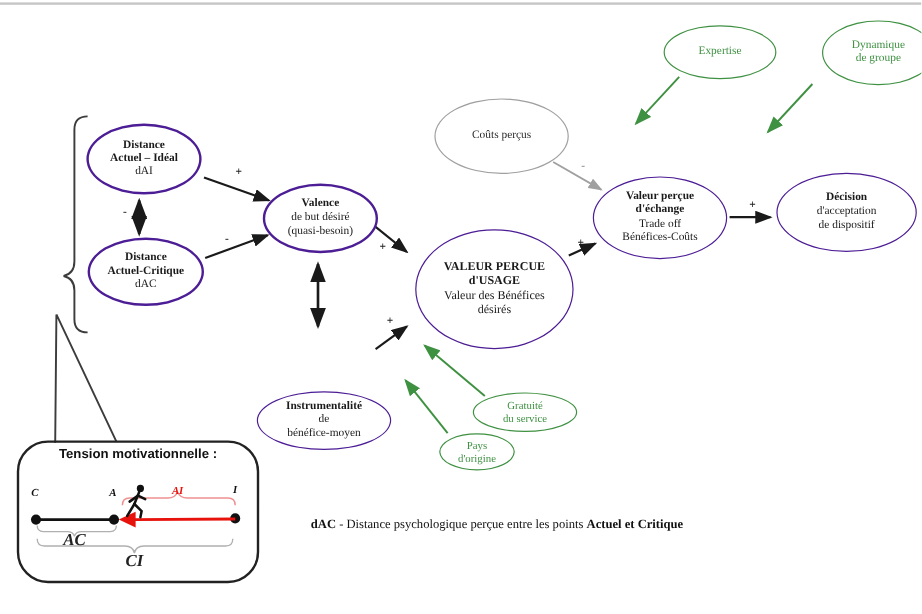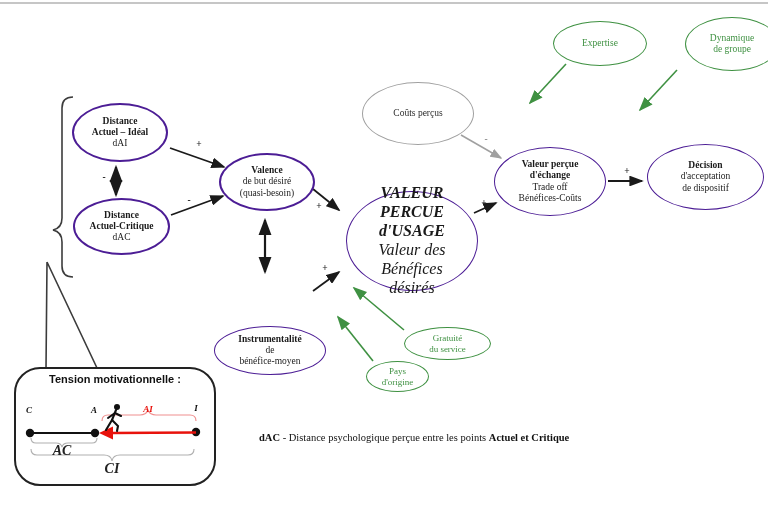--- a/index.html
+++ b/index.html
@@ -18,21 +18,21 @@
   #tension-box{position:absolute;left:14px;top:367px;width:202px;height:119px;
                border:2.2px solid #222;border-radius:26px;background:transparent;box-sizing:border-box;}
   #tension-title{position:absolute;left:14px;top:373px;width:202px;text-align:center;
                  font-family:"Liberation Sans",sans-serif;font-weight:bold;font-size:11px;color:#111;}
   .pt{position:absolute;transform:translate(-50%,-50%);font-style:italic;font-weight:bold;
       font-size:9px;color:#111;}
   .pt.red{color:#e8120c;}
   .pt.small{font-size:14px;color:#222;}
   #legend{position:absolute;left:259px;top:432px;font-size:10.5px;line-height:12.5px;color:#111;}
   #legend .b{font-weight:bold;}
-  .usage-font{font-size:16px;font-style:italic;}
+  .usage-font{font-size:10px;}
   .tiny-font{font-size:9px;line-height:1.15;}
 </style>
 </head>
 <body>
 
 <div id="canvas">
   <div class="topline"></div>
 
   <svg class="overlay" viewBox="0 0 768 512">
     <defs>
@@ -168,21 +168,21 @@
 
   <div class="node green" style="left:553px;top:21px;width:94px;height:45px;border-width:1.4px;">
     <span>Expertise</span>
   </div>
 
   <div class="node green" style="left:685px;top:17px;width:94px;height:54px;border-width:1.4px;">
     <span>Dynamique</span>
     <span>de groupe</span>
   </div>
 
-  <div class="node green tiny-font" style="left:404px;top:327px;width:87px;height:33px;border-width:1.3px;">
+  <div class="node green tiny-font" style="left:394px;top:327px;width:87px;height:33px;border-width:1.3px;">
     <span>Gratuité</span>
     <span>du service</span>
   </div>
 
   <div class="node green tiny-font" style="left:366px;top:361px;width:63px;height:31px;border-width:1.3px;">
     <span>Pays</span>
     <span>d'origine</span>
   </div>
 
   <span class="sign" style="left:199px;top:144px;">+</span>

